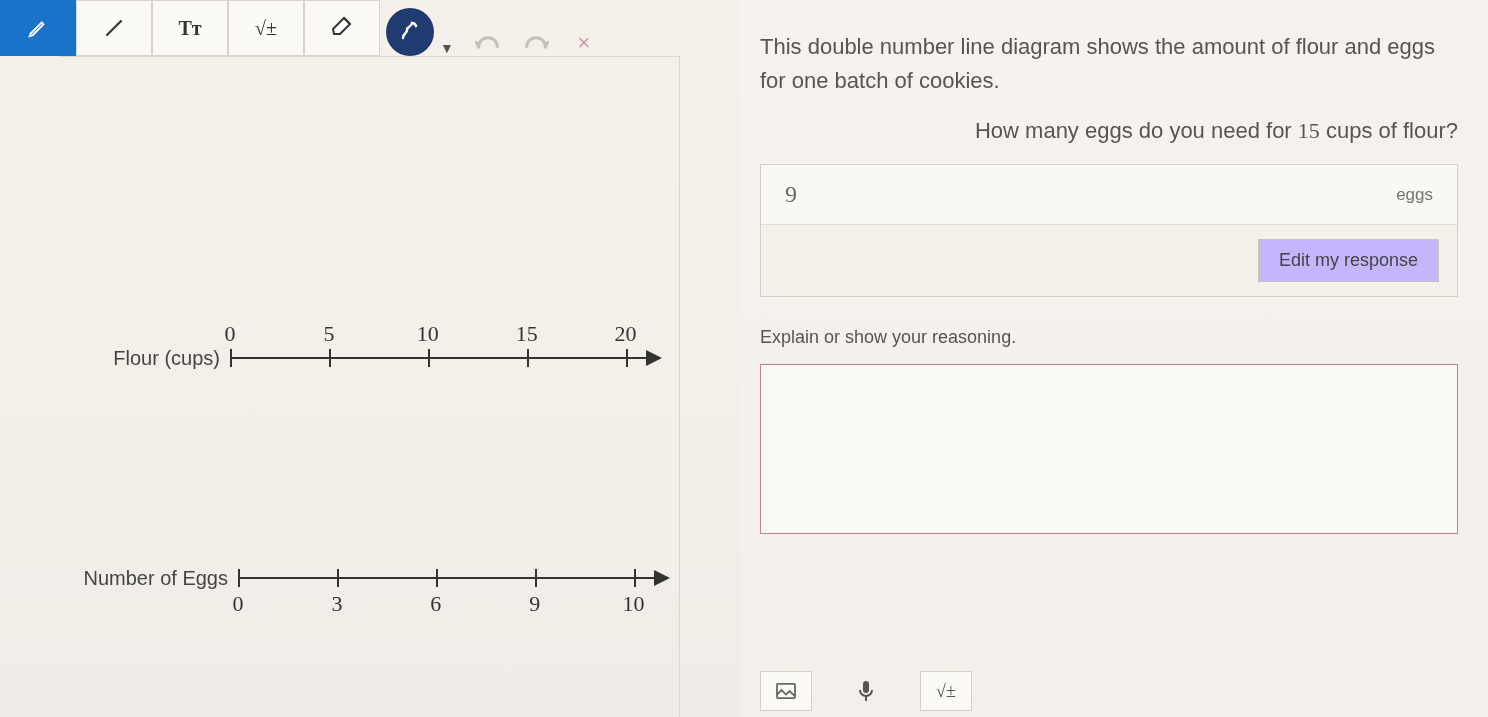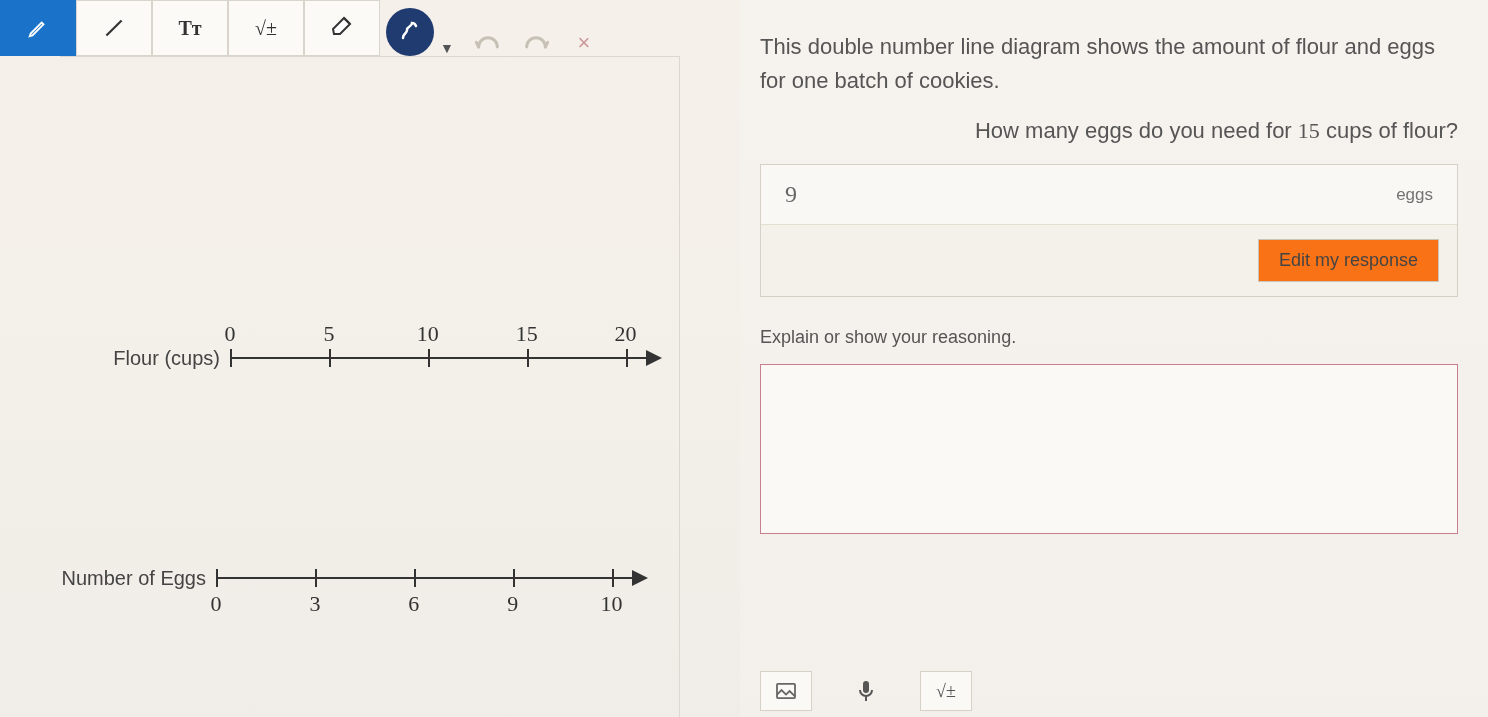--- a/index.html
+++ b/index.html
@@ -183,21 +183,21 @@
   }
   .edit-row {
     display: flex;
     justify-content: flex-end;
     padding: 14px 18px;
     background: #f4f0ea;
     border-top: 1px solid #e3ddd2;
   }
   .edit-btn {
     border: 1px solid #c9c3b8;
-    background: #f97316;
+    background: #c4b5fd;
     padding: 10px 20px;
     font-size: 18px;
     color: #444;
     cursor: pointer;
   }
   .explain-label {
     font-size: 18px;
     color: #555;
     margin-bottom: 16px;
   }
@@ -311,21 +311,21 @@
           <div class="tick" style="left:46%;"></div>
           <div class="tick-label" style="left:46%;top:-36px;">10</div>
           <div class="tick" style="left:69%;"></div>
           <div class="tick-label" style="left:69%;top:-36px;">15</div>
           <div class="tick" style="left:92%;"></div>
           <div class="tick-label" style="left:92%;top:-36px;">20</div>
           <div class="arrowhead"></div>
         </div>
       </div>
 
-      <div class="numline-group" style="top:520px;left:156px;">
+      <div class="numline-group" style="top:520px;left:178px;">
         <span class="numline-label">Number of Eggs</span>
         <div class="numline" style="width:430px;">
           <div class="tick" style="left:0%;"></div>
           <div class="tick-label" style="left:0%;top:14px;">0</div>
           <div class="tick" style="left:23%;"></div>
           <div class="tick-label" style="left:23%;top:14px;">3</div>
           <div class="tick" style="left:46%;"></div>
           <div class="tick-label" style="left:46%;top:14px;">6</div>
           <div class="tick" style="left:69%;"></div>
           <div class="tick-label" style="left:69%;top:14px;">9</div>

